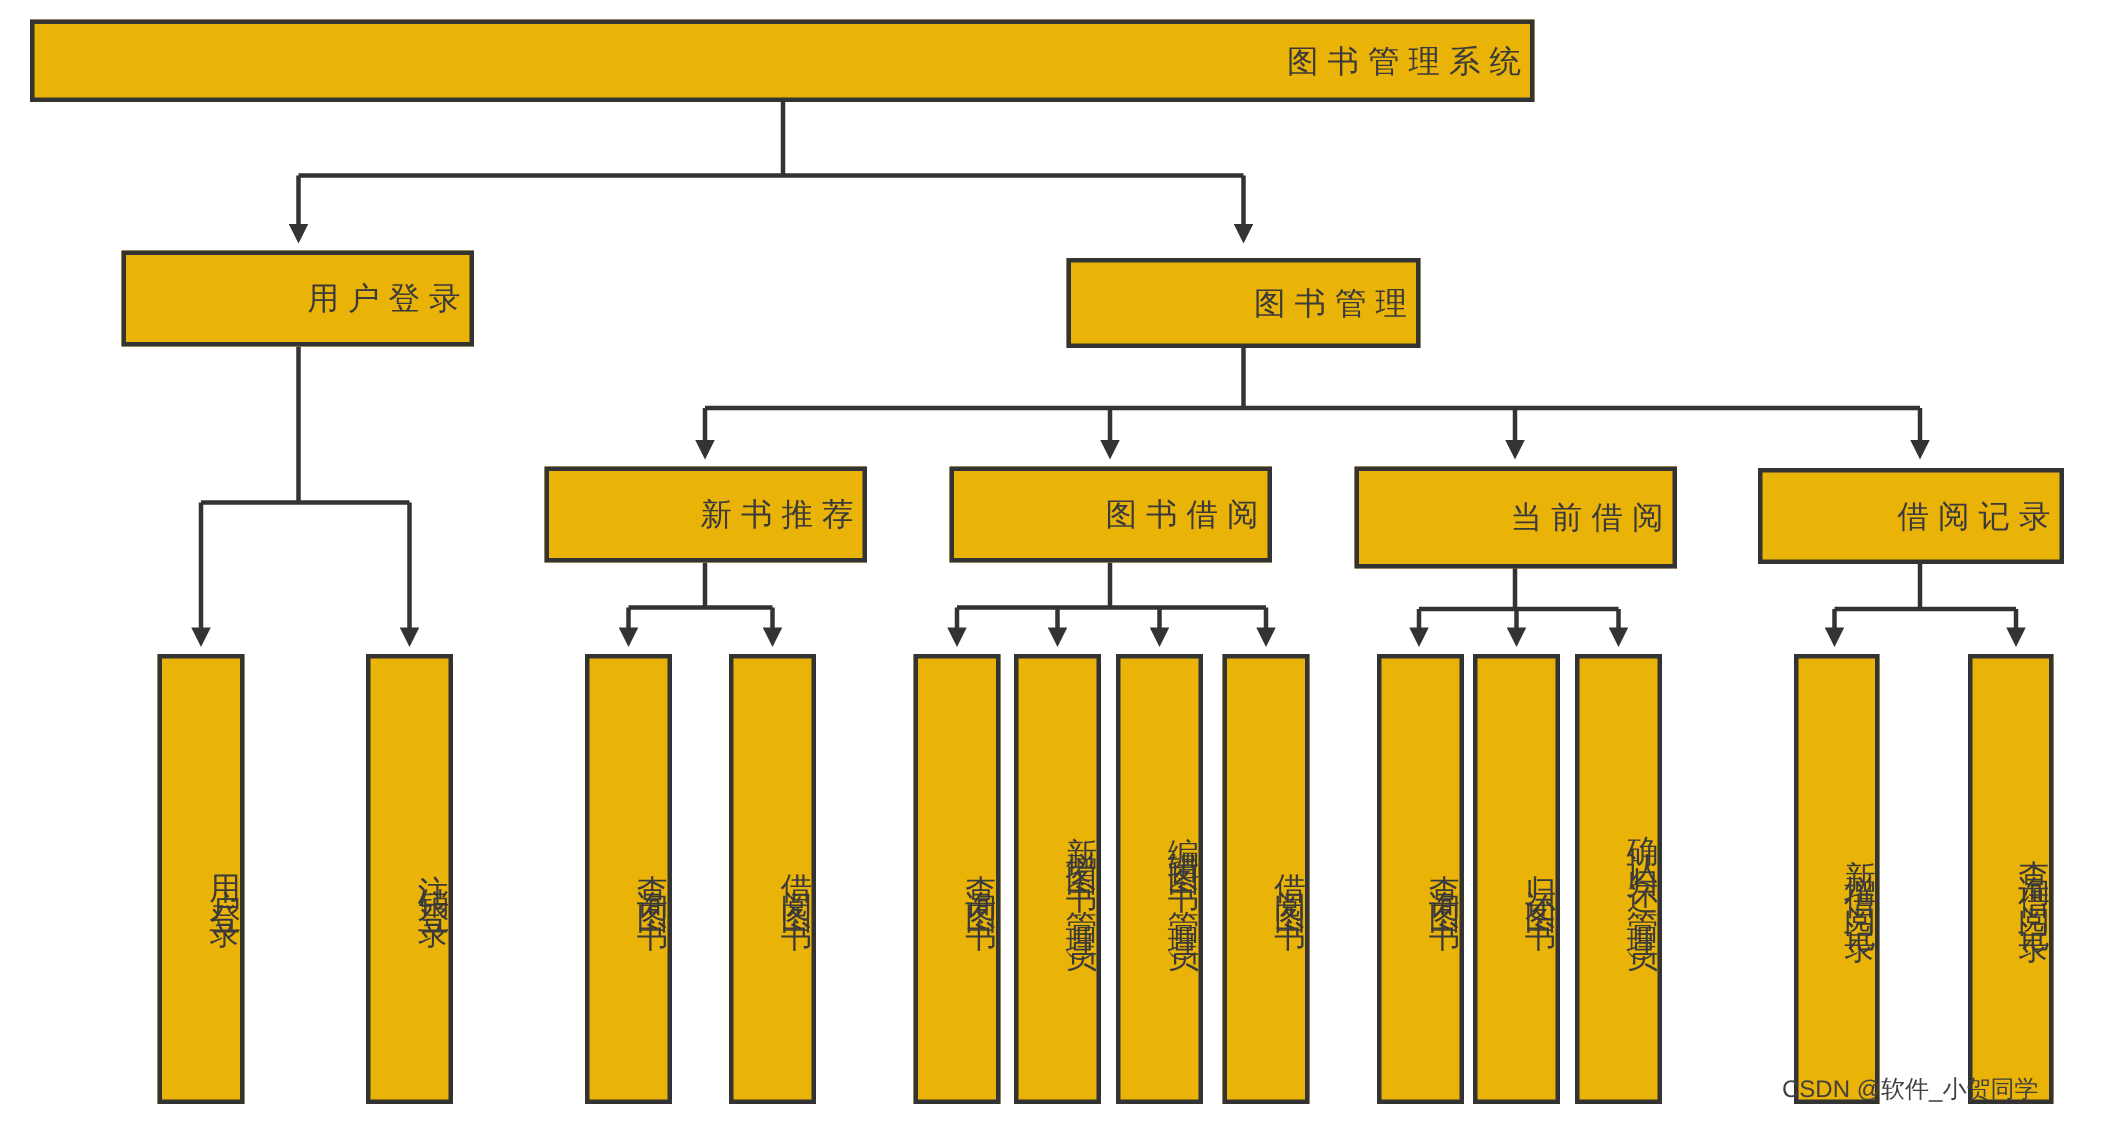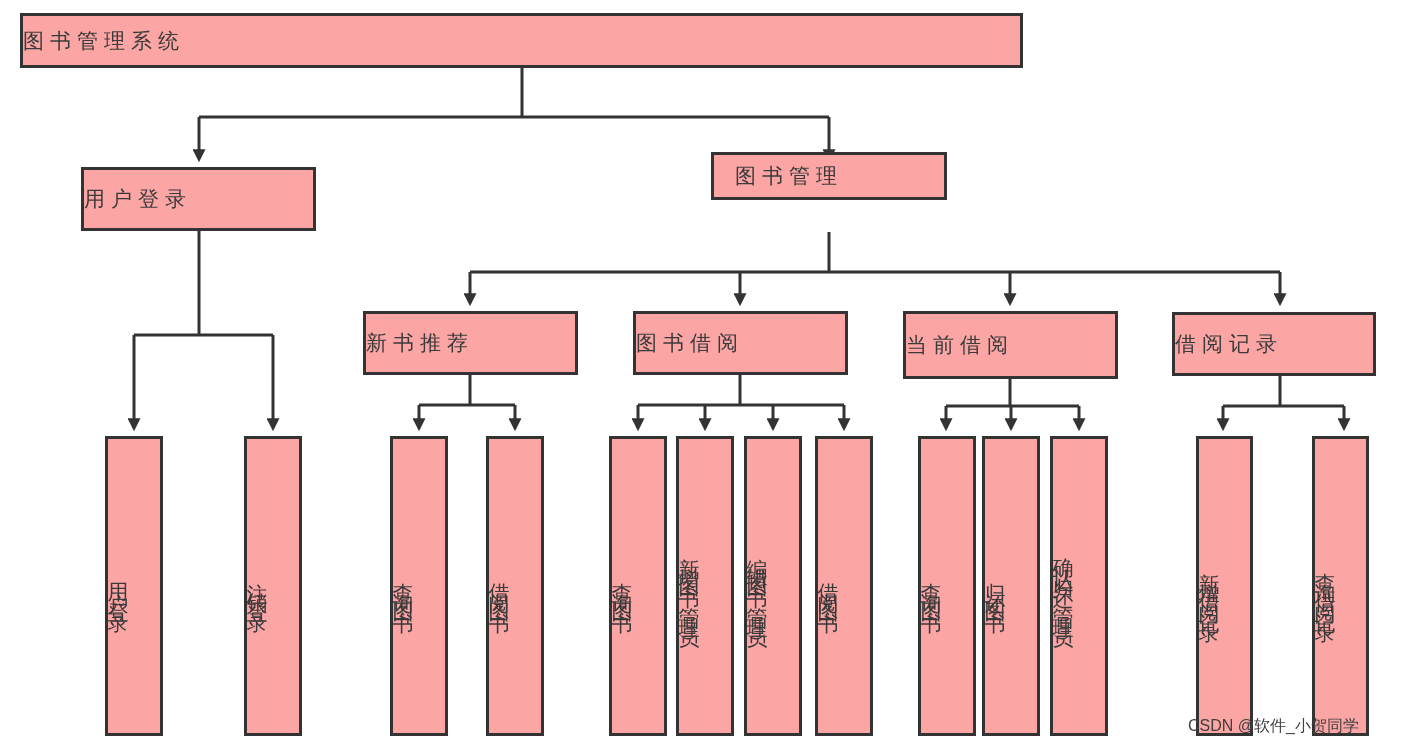--- a/index.html
+++ b/index.html
@@ -18,24 +18,24 @@
   .connectors {
     position: absolute;
     left: 0;
     top: 0;
     z-index: 1;
   }
   .box {
     position: absolute;
     box-sizing: border-box;
     border: 3px solid #333333;
-    background: #fca5a5;
+    background: #eab308;
     display: flex;
     align-items: center;
-    justify-content: flex-start;
+    justify-content: flex-end;
     color: #3a3a3a;
     z-index: 2;
   }
   .hlabel {
     font-size: 21px;
     letter-spacing: 6px;
     white-space: nowrap;
     color: #3a3a3a;
   }
   .leaf .vlabel {
@@ -105,21 +105,21 @@
     </g>
   </svg>
 
   <div class="box" style="left:20px; top:13px; width:1003px; height:55px;">
     <span class="hlabel">图书管理系统</span>
   </div>
 
   <div class="box" style="left:81px; top:167px; width:235px; height:64px;">
     <span class="hlabel">用户登录</span>
   </div>
-  <div class="box" style="left:711px; top:152px; width:236px; height:48px;padding-left:21px;">
+  <div class="box" style="left:711px; top:172px; width:236px; height:60px;padding-left:21px;">
     <span class="hlabel">图书管理</span>
   </div>
 
   <div class="box" style="left:633px; top:311px; width:215px; height:64px;">
     <span class="hlabel">图书借阅</span>
   </div>
   <div class="box" style="left:363px; top:311px; width:215px; height:64px;">
     <span class="hlabel">新书推荐</span>
   </div>
   <div class="box" style="left:903px; top:311px; width:215px; height:68px;">

